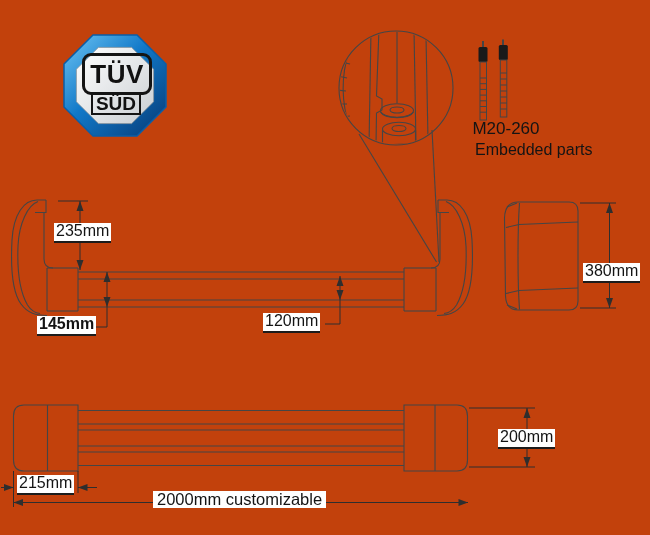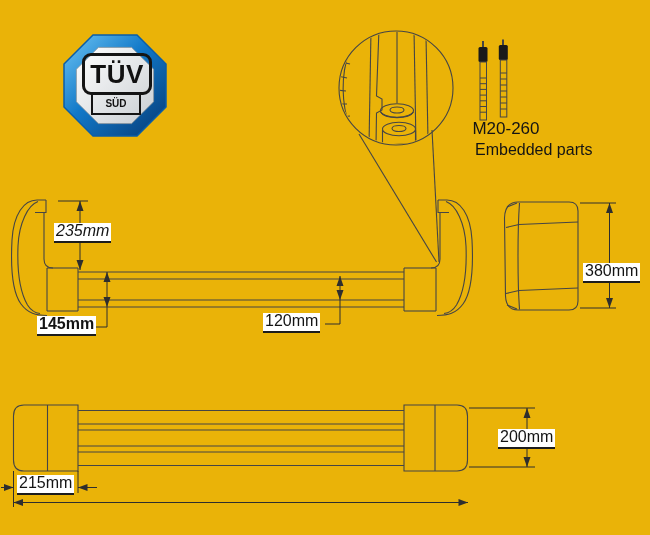--- a/index.html
+++ b/index.html
@@ -1,49 +1,49 @@
 <!DOCTYPE html>
 <html><head>
 <meta charset="utf-8">
 <style>
   html,body{margin:0;padding:0;background:#ffffff;}
   #canvas{
-    position:relative;width:650px;height:535px;background:#eab308;overflow:hidden;
+    position:relative;width:650px;height:535px;background:#c2410c;overflow:hidden;
     font-family:"Liberation Sans",sans-serif;
   }
   #drawing{position:absolute;left:0;top:0;}
   .lbl{position:absolute;color:#141414;white-space:nowrap;line-height:1.05;}
   .callout-lbl{left:178px;top:171px;font-size:16px;}
   .m20-lbl{left:469px;top:120px;width:74px;text-align:center;font-size:17px;}
   .embedded-lbl{left:475px;top:142px;font-size:16px;}
   .dim{
     font-size:16px;background:#ffffff;padding:0 2px 1px 2px;
     border-bottom:2px solid #1c1c1c;
   }
-  .dim-235{left:54px;top:223px;font-style:italic;}
+  .dim-235{left:54px;top:223px;}
   .dim-145{left:37px;top:316px;font-weight:bold;}
   .dim-120{left:263px;top:313px;}
   .dim-380{left:583px;top:263px;}
   .dim-215{left:17px;top:475px;}
   .dim-200{left:498px;top:429px;}
   .dim-2000{left:153px;top:491px;font-size:16.5px;background:#ffffff;padding:0 4px;}
   
   #logo{position:absolute;left:62px;top:33px;width:106px;height:105px;}
   #logo svg{position:absolute;left:0;top:0;}
   .tuv-box{
     position:absolute;left:20px;top:20px;width:64px;height:36px;
     border:3px solid #141414;border-radius:9px;
     display:flex;align-items:center;justify-content:center;
     font-weight:bold;font-size:26px;letter-spacing:0.5px;color:#111;
   }
   .sud-box{
     position:absolute;left:29px;top:59px;width:46px;height:19px;
     border:2.5px solid #141414;
     display:flex;align-items:center;justify-content:center;
-    font-weight:bold;font-size:10px;color:#111;
+    font-weight:bold;font-size:19px;color:#111;
   }
 </style>
 </head>
 <body>
 
 <div id="canvas">
 
   <svg id="drawing" width="650" height="535" viewBox="0 0 650 535">
     <defs>
       <clipPath id="detailClip">
@@ -252,14 +252,15 @@
 
   <div class="lbl m20-lbl">M20-260</div>
   <div class="lbl embedded-lbl">Embedded parts</div>
 
   <div class="lbl dim dim-235">235mm</div>
   <div class="lbl dim dim-145">145mm</div>
   <div class="lbl dim dim-120">120mm</div>
   <div class="lbl dim dim-380">380mm</div>
   <div class="lbl dim dim-215">215mm</div>
   <div class="lbl dim dim-200">200mm</div>
+  <div class="lbl dim-2000">2000mm customizable</div>
 
 </div>
 
 </body></html>

